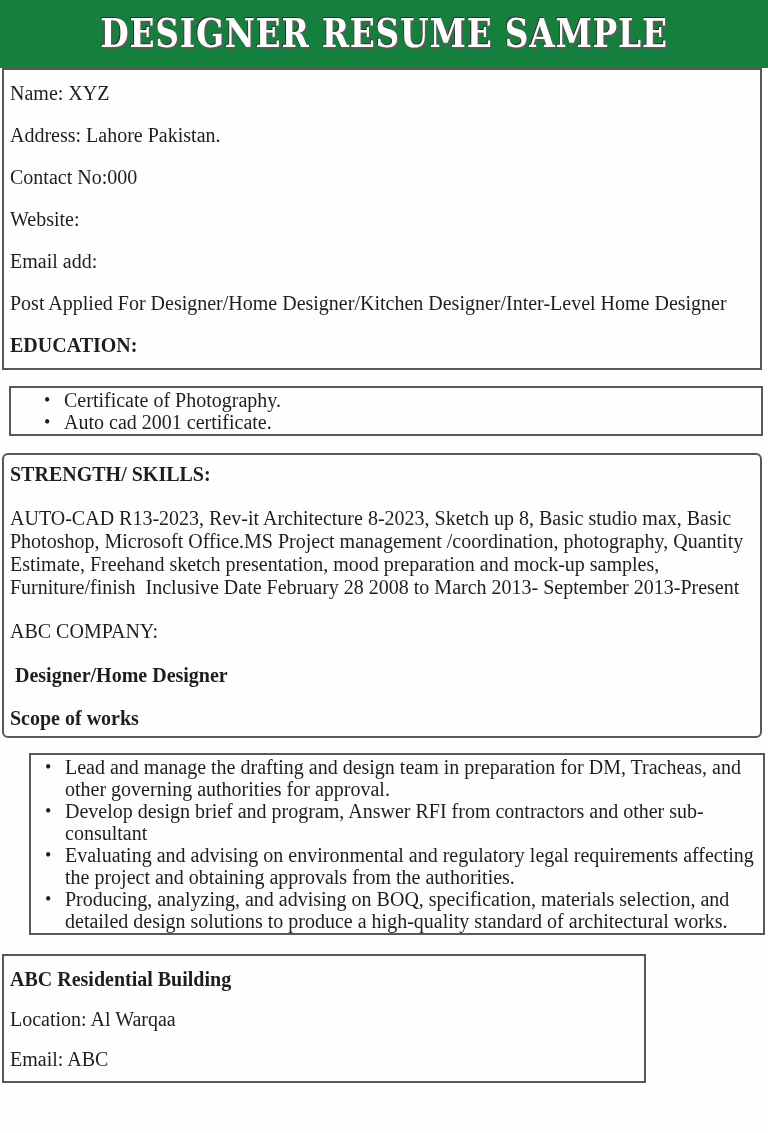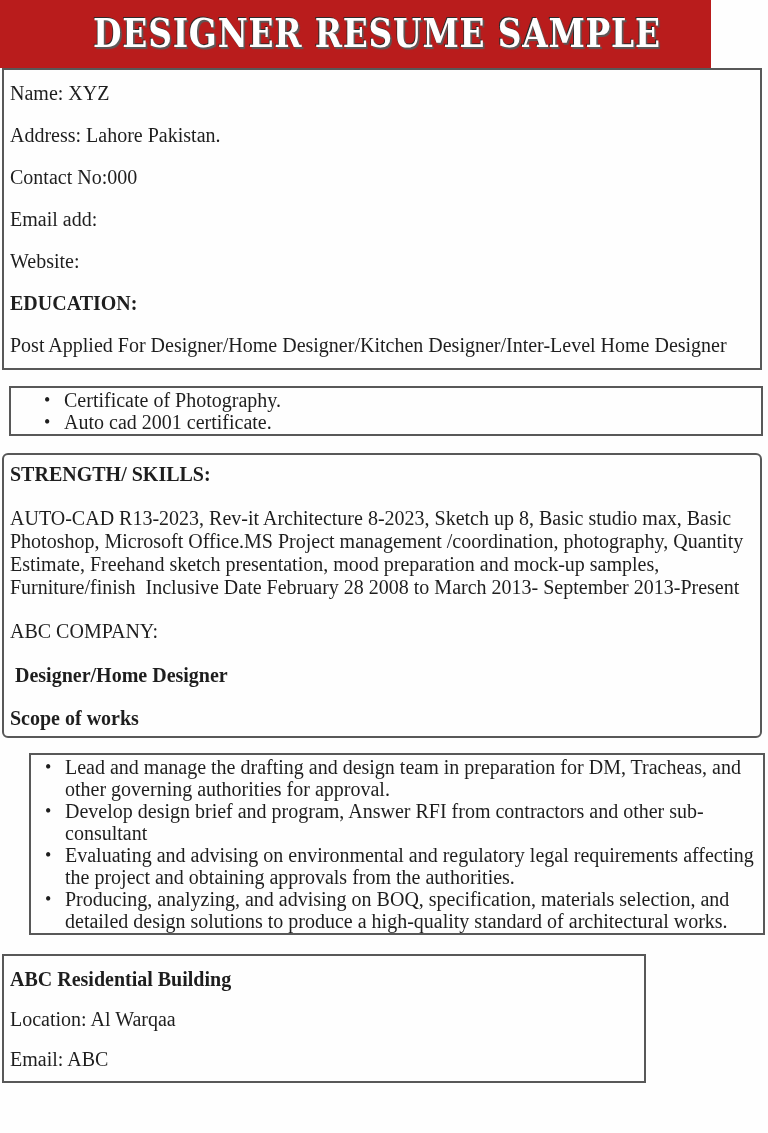--- a/index.html
+++ b/index.html
@@ -7,25 +7,24 @@
     position: relative;
     width: 768px;
     height: 1133px;
     background: #fefefe;
     overflow: hidden;
     font-family: "Liberation Serif", serif;
     color: #1e1e1e;
   }
   
   .banner {
-    width: 679px;
+    width: 768px;
     height: 68px;
-    background: #b91c1c;
+    background: #15803d;
     overflow: hidden;
-    padding-left: 32px;
   }
   .banner h1 {
     margin: 0;
     text-align: center;
     font-family: "DejaVu Serif", serif;
     font-weight: bold;
     font-size: 40px;
     line-height: 66px;
     color: #ffffff;
     letter-spacing: 1px;
@@ -108,24 +107,24 @@
 <div class="page">
 
   <div class="banner">
     <h1>DESIGNER RESUME SAMPLE</h1>
   </div>
 
   <div class="sect box-info">
     <p>Name: XYZ</p>
     <p>Address: Lahore Pakistan.</p>
     <p>Contact No:000</p>
+    <p>Website:</p>
     <p>Email add:</p>
-    <p>Website:</p>
+    <p>Post Applied For Designer/Home Designer/Kitchen Designer/Inter-Level Home Designer</p>
     <p style="font-weight:bold">EDUCATION:</p>
-    <p>Post Applied For Designer/Home Designer/Kitchen Designer/Inter-Level Home Designer</p>
   </div>
 
   <div class="sect box-certs">
     <ul class="blist">
       <li>
         <span class="blt">•</span>
         <span>Certificate of Photography.</span>
       </li>
       <li>
         <span class="blt">•</span>

